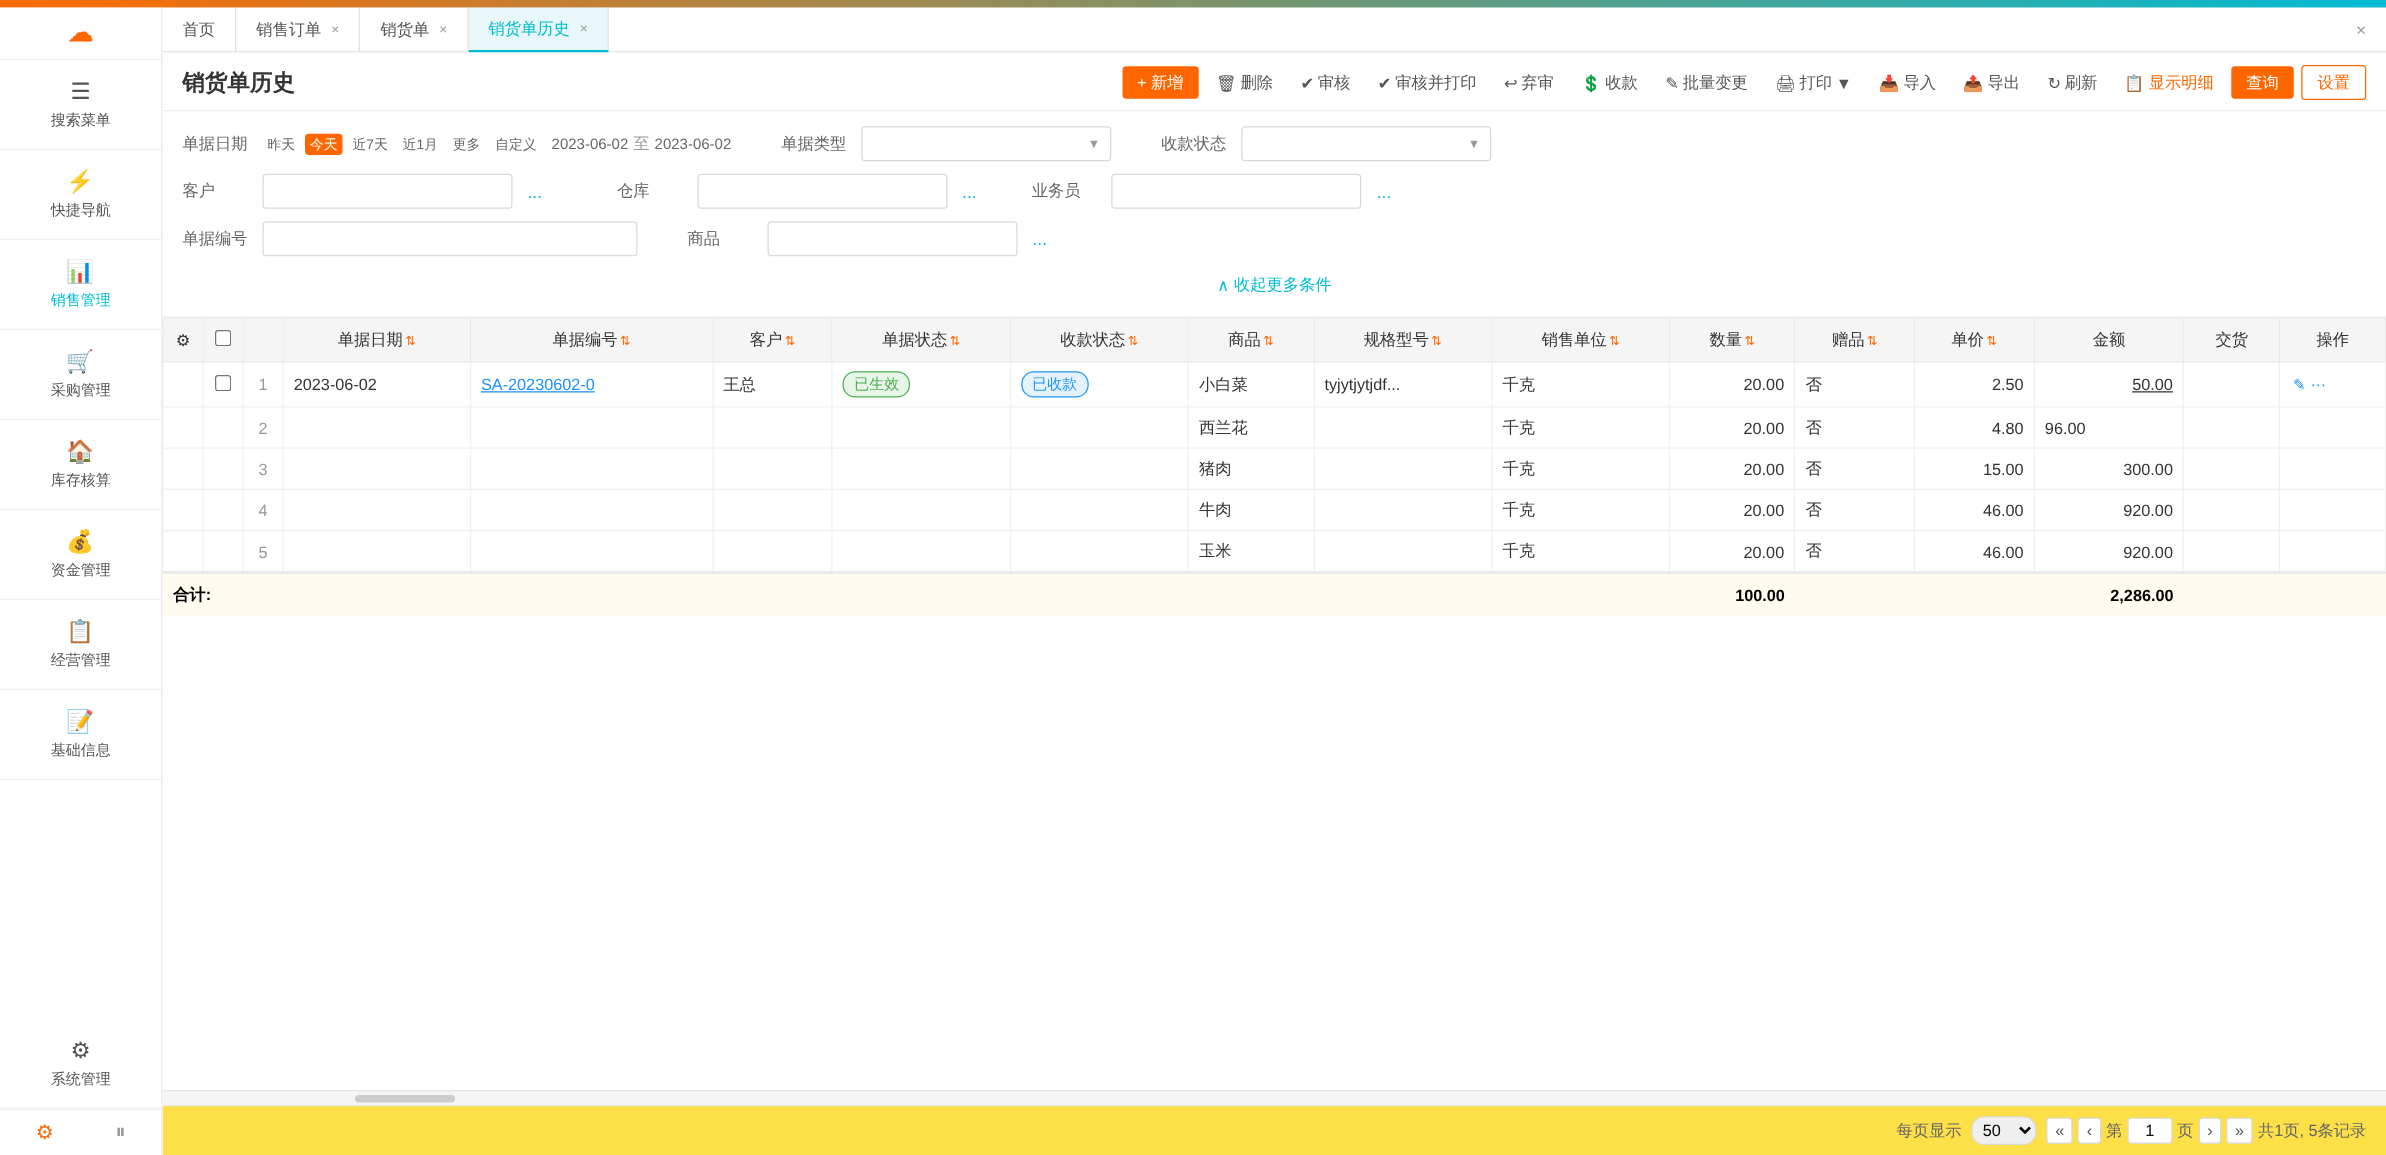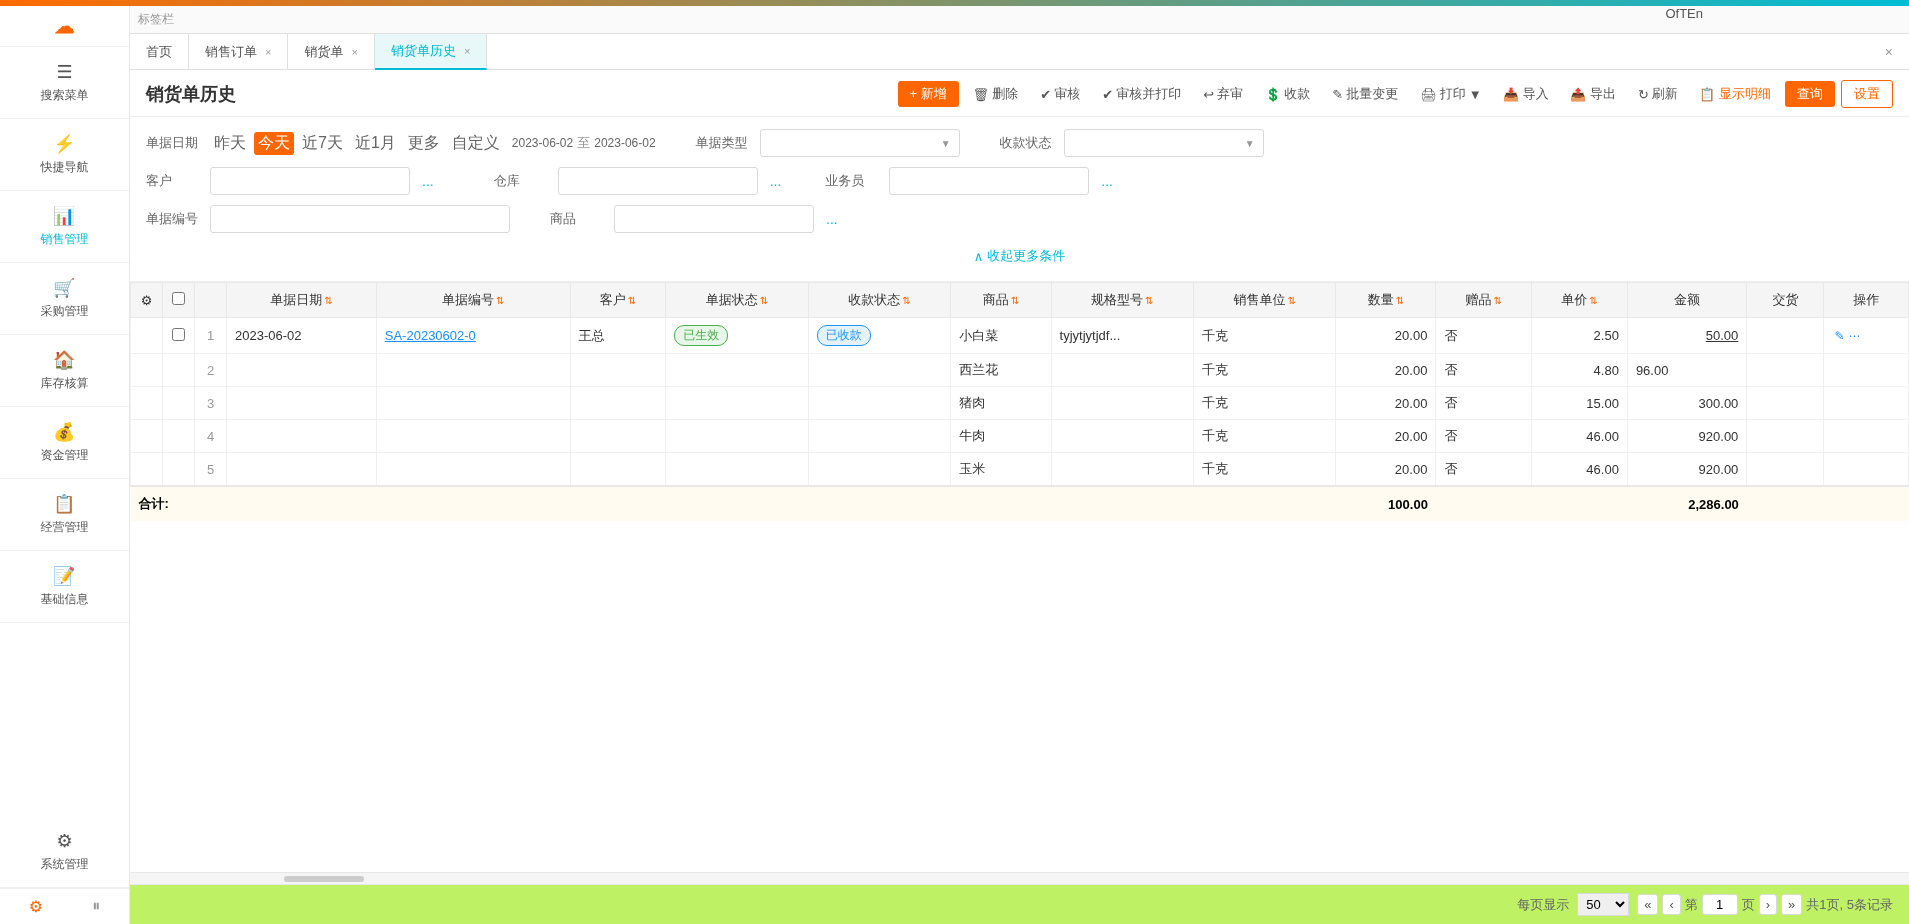--- a/index.html
+++ b/index.html
@@ -43,21 +43,21 @@
     
     
     .filter-section { padding: 12px 16px; border-bottom: 1px solid #f0f0f0; }
     .filter-row { display: flex; align-items: center; margin-bottom: 10px; gap: 16px; }
     .filter-group { display: flex; align-items: center; gap: 8px; }
     .filter-label { color: #666; white-space: nowrap; min-width: 56px; }
     .filter-input { border: 1px solid #d9d9d9; border-radius: 3px; padding: 3px 8px; height: 28px; width: 160px; color: #333; }
     .filter-input-wide { width: 200px; }
     .date-range { display: flex; align-items: center; gap: 4px; }
     .date-shortcuts { display: flex; align-items: center; gap: 4px; }
-    .date-shortcut { color: #666; cursor: pointer; font-size: 16px; padding: 1px 4px; }
+    .date-shortcut { color: #666; cursor: pointer; font-size: 11px; padding: 1px 4px; }
     .date-shortcut.active { color: #fff; background: #ff6600; border-radius: 3px; }
     .date-text { color: #666; font-size: 12px; }
     .select-field { border: 1px solid #d9d9d9; border-radius: 3px; padding: 3px 8px; height: 28px; width: 200px; display: flex; align-items: center; justify-content: space-between; cursor: pointer; }
     .select-arrow { color: #999; font-size: 10px; }
     .dots-btn { color: #00bcd4; cursor: pointer; font-size: 14px; padding: 0 4px; }
     .collapse-btn { display: flex; align-items: center; gap: 4px; color: #00bcd4; cursor: pointer; font-size: 12px; justify-content: center; padding: 4px 0; }
     
     
     .table-container { flex: 1; overflow: auto; position: relative; }
     table { width: 100%; border-collapse: collapse; font-size: 13px; }
@@ -71,23 +71,23 @@
     .check-col { width: 32px; text-align: center; }
     .row-num { text-align: center; color: #999; }
     .link-text { color: #1890ff; cursor: pointer; text-decoration: underline; }
     .action-btn { color: #1890ff; cursor: pointer; font-size: 12px; margin: 0 2px; }
     
     
     .summary-row { background: #fffbf0; border-top: 2px solid #e8e8e8; }
     .summary-row td { padding: 8px 8px; font-weight: bold; }
     
     
-    .footer { display: flex; align-items: center; justify-content: flex-end; padding: 8px 16px; border-top: 1px solid #e8e8e8; background: #bef264; gap: 8px; }
+    .footer { display: flex; align-items: center; justify-content: flex-end; padding: 8px 16px; border-top: 1px solid #e8e8e8; background: #fde047; gap: 8px; }
     .page-size-label { color: #666; }
-    .page-size-select { border: 1px solid #d9d9d9; border-radius: 0; padding: 2px 4px; }
+    .page-size-select { border: 1px solid #d9d9d9; border-radius: 10px; padding: 2px 4px; }
     .page-nav { display: flex; align-items: center; gap: 4px; }
     .page-nav-btn { border: 1px solid #d9d9d9; border-radius: 3px; padding: 2px 6px; cursor: pointer; background: #fff; color: #555; }
     .page-nav-btn:disabled { color: #ccc; cursor: not-allowed; }
     .page-input { border: 1px solid #d9d9d9; border-radius: 3px; padding: 2px 4px; width: 36px; text-align: center; }
     .page-info { color: #666; }
     
     .scrollbar-area { height: 12px; background: #f5f5f5; border-top: 1px solid #e8e8e8; display: flex; align-items: center; padding: 0 4px; }
     .scrollbar-thumb { height: 6px; width: 80px; background: #ccc; border-radius: 3px; margin-left: 150px; }
     
     .top-nav-bar { height: 28px; background: #fafafa; border-bottom: 1px solid #e0e0e0; display: flex; align-items: center; padding: 0 8px; }
@@ -145,24 +145,20 @@
       <span class="label">系统管理</span>
     </div>
     <div style="display:flex;justify-content:space-around;padding:8px 4px;border-top:1px solid #f0f0f0;">
       <span style="color:#ff6600;font-size:16px;cursor:pointer;">⚙</span>
       <span style="color:#999;font-size:16px;cursor:pointer;">⏸</span>
     </div>
   </div>
 
   <div class="content-area">
 
-    <div class="top-nav-bar">
-      <span class="breadcrumb">标签栏</span>
-      <span style="position:absolute;right:200px;top:0;font-size:13px;color:#555;padding:6px;">OfTEn</span>
-    </div>
 
     <div class="tab-bar">
       <div class="tab">
         <span>首页</span>
       </div>
       <div class="tab">
         <span>销售订单</span>
         <span class="close-btn">×</span>
       </div>
       <div class="tab">

